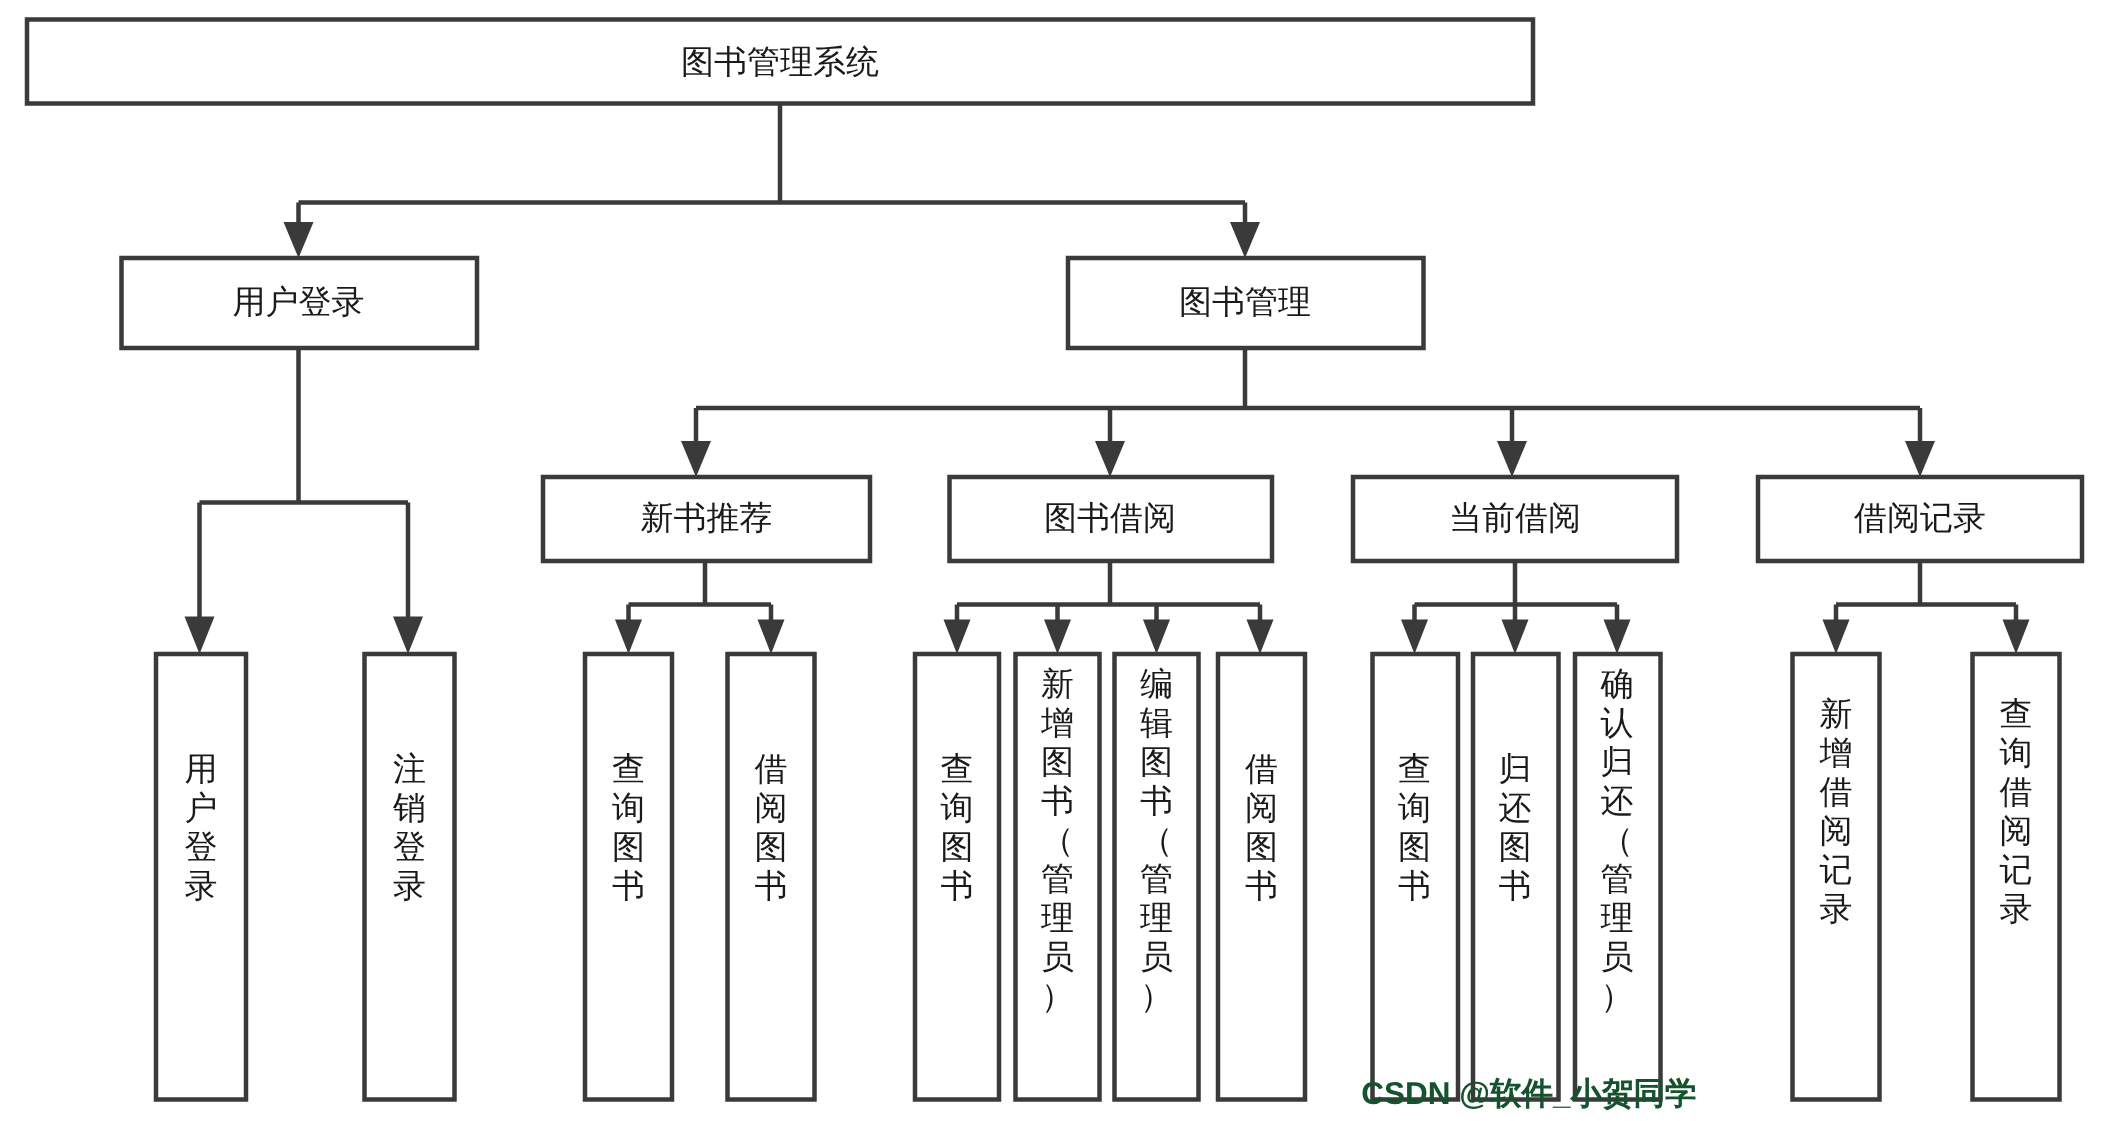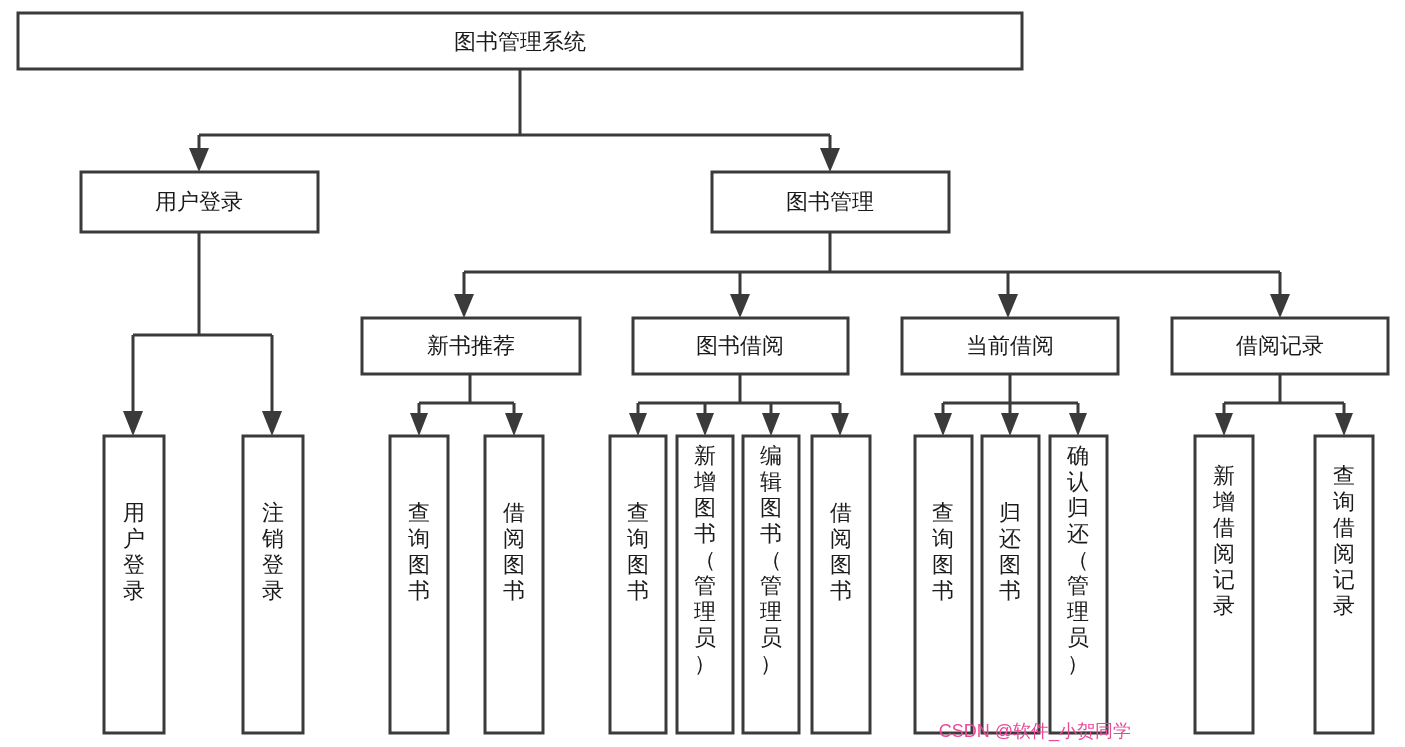--- a/index.html
+++ b/index.html
@@ -50,25 +50,26 @@
   .node-label-v {
     fill: #1a1a1a;
     font-family: "Liberation Sans", "DejaVu Sans", sans-serif;
     font-size: 22px;
     text-anchor: middle;
   }
   .watermark-text {
     position: absolute;
     right: 8px;
     bottom: 4px;
-    color: #ec4899;
-    font-size: 18px;
+    color: #14532d;
+    font-size: 21px;
     font-family: "Liberation Sans", "DejaVu Sans", sans-serif;
     white-space: nowrap;
     user-select: none;
+    font-weight: bold;
   }
 </style>
 </head>
 <body>
 
 <div id="diagram-root">
   <svg class="diagram" viewBox="0 0 1405 747" xmlns="http://www.w3.org/2000/svg">
 
     <g>
 

